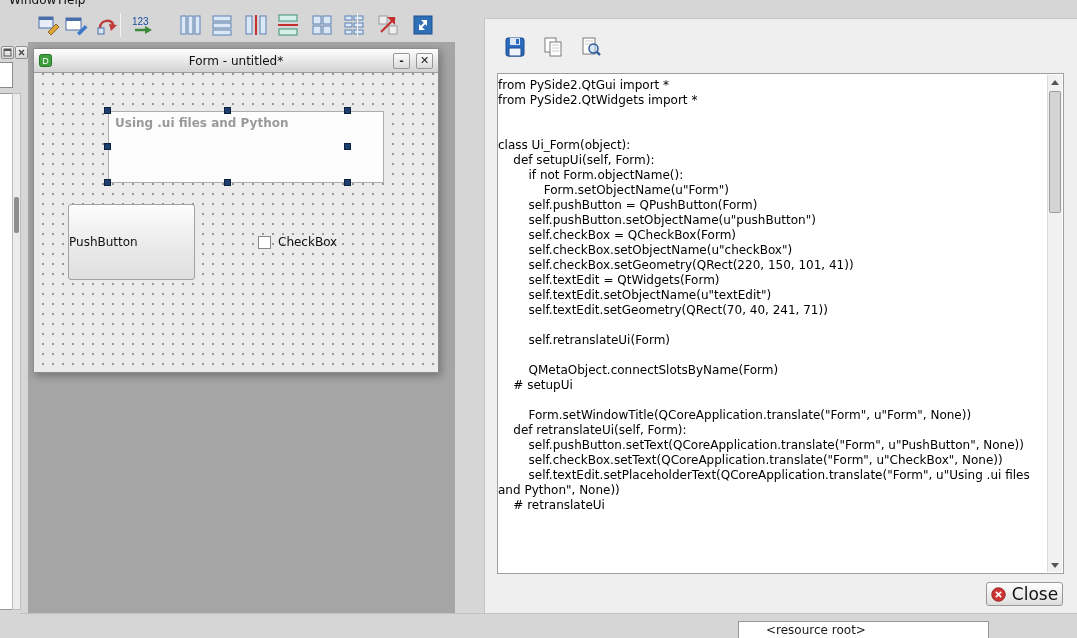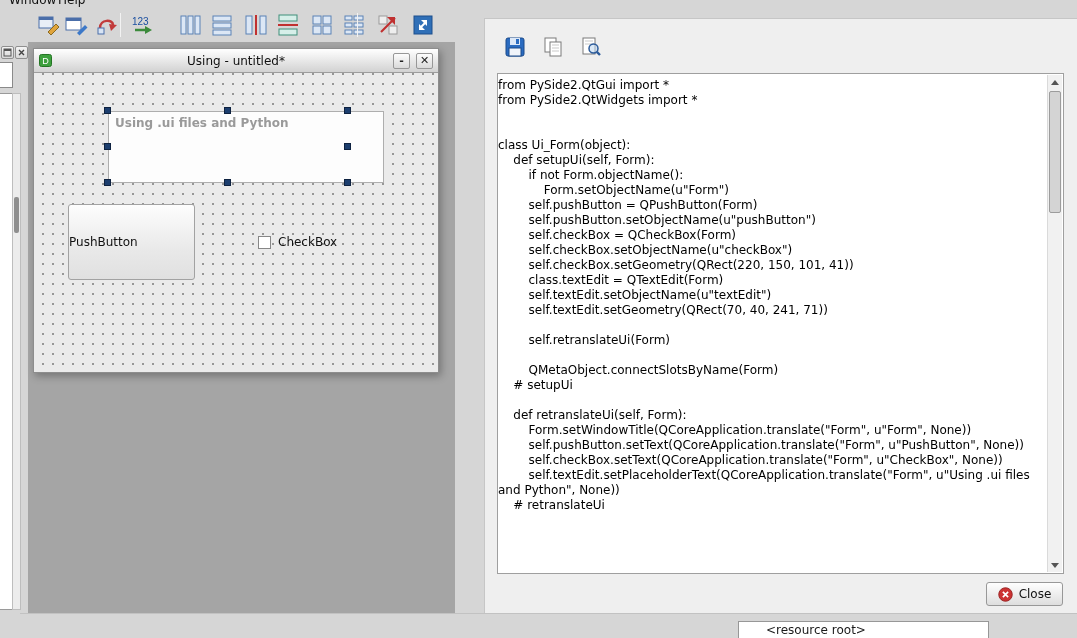--- a/index.html
+++ b/index.html
@@ -59,21 +59,21 @@
   .code-content { position:absolute; left:0; top:0; right:16px; bottom:0; padding:4px 0 4px 0; overflow:hidden; }
   .code-line { white-space:pre; min-height:15px; line-height:15px; font-size:12px; color:#000; }
 
   .vscroll { position:absolute; top:1px; right:1px; bottom:1px; width:15px; background:#f1f1f1; border-left:1px solid #dadada; }
   .vs-btn { position:absolute; left:0; width:14px; height:14px; background:#f1f1f1; display:flex; align-items:center; justify-content:center; }
   .vs-up { top:0; } .vs-down { bottom:0; }
   .arrow-up { width:0; height:0; border-left:4px solid transparent; border-right:4px solid transparent; border-bottom:5px solid #555; }
   .arrow-down { width:0; height:0; border-left:4px solid transparent; border-right:4px solid transparent; border-top:5px solid #555; }
   .vs-thumb { position:absolute; left:1px; top:16px; width:12px; height:122px; background:#d4d4d4; border:1px solid #9c9c9c; border-radius:2px; }
 
-  .close-btn { position:absolute; left:501px; top:563px; width:77px; height:24px; background:linear-gradient(#fefefe,#dedede); border:1px solid #989898; border-radius:3px; display:flex; align-items:center; justify-content:center; gap:6px; font-size:12px; color:#111; cursor:default; }
+  .close-btn { position:absolute; left:501px; top:563px; width:77px; height:24px; background:linear-gradient(#fefefe,#dedede); border:1px solid #989898; border-radius:3px; display:flex; align-items:center; justify-content:center; gap:6px; font-size:17px; color:#111; cursor:default; }
   .close-btn svg { width:15px; height:15px; }
 
   
   .bottom-strip { position:absolute; left:0; top:613px; width:1077px; height:25px; background:#d6d6d6; border-top:1px solid #c2c2c2;margin-left:20px; }
   .resource-box { position:absolute; left:718px; top:7px; width:251px; height:24px; background:#ffffff; border:1px solid #979797; }
   .resource-item { padding-left:27px; line-height:17px; font-size:12px; color:#1a1a1a; }
 </style>
 </head>
 <body>
 
@@ -203,21 +203,21 @@
   <div class="mdi"></div>
 
   <div class="form-window">
     <div class="fw-titlebar">
       <div class="fw-icon">
         <svg viewBox="0 0 13 13">
             <rect x="0.5" y="0.5" width="12" height="12" rx="2" fill="#3da03d" stroke="#247524"></rect>
             <text x="3.2" y="10" font-size="9" fill="#fff" font-family="sans-serif">D</text>
           </svg>
       </div>
-      <div class="fw-title">Using - untitled*</div>
+      <div class="fw-title">Form - untitled*</div>
       <div class="fw-buttons">
         <div class="fw-btn">-</div>
         <div class="fw-btn">✕</div>
       </div>
     </div>
     <div class="fw-body">
 
       <div class="w-textedit">
         <div class="placeholder">Using .ui files and Python</div>
       </div>
@@ -281,31 +281,31 @@
           <div class="code-line"></div>
           <div class="code-line">class Ui_Form(object):</div>
           <div class="code-line">    def setupUi(self, Form):</div>
           <div class="code-line">        if not Form.objectName():</div>
           <div class="code-line">            Form.setObjectName(u"Form")</div>
           <div class="code-line">        self.pushButton = QPushButton(Form)</div>
           <div class="code-line">        self.pushButton.setObjectName(u"pushButton")</div>
           <div class="code-line">        self.checkBox = QCheckBox(Form)</div>
           <div class="code-line">        self.checkBox.setObjectName(u"checkBox")</div>
           <div class="code-line">        self.checkBox.setGeometry(QRect(220, 150, 101, 41))</div>
-          <div class="code-line">        class.textEdit = QTextEdit(Form)</div>
+          <div class="code-line">        self.textEdit = QtWidgets(Form)</div>
           <div class="code-line">        self.textEdit.setObjectName(u"textEdit")</div>
           <div class="code-line">        self.textEdit.setGeometry(QRect(70, 40, 241, 71))</div>
           <div class="code-line"></div>
           <div class="code-line">        self.retranslateUi(Form)</div>
           <div class="code-line"></div>
           <div class="code-line">        QMetaObject.connectSlotsByName(Form)</div>
           <div class="code-line">    # setupUi</div>
           <div class="code-line"></div>
+          <div class="code-line">        Form.setWindowTitle(QCoreApplication.translate("Form", u"Form", None))</div>
           <div class="code-line">    def retranslateUi(self, Form):</div>
-          <div class="code-line">        Form.setWindowTitle(QCoreApplication.translate("Form", u"Form", None))</div>
           <div class="code-line">        self.pushButton.setText(QCoreApplication.translate("Form", u"PushButton", None))</div>
           <div class="code-line">        self.checkBox.setText(QCoreApplication.translate("Form", u"CheckBox", None))</div>
           <div class="code-line">        self.textEdit.setPlaceholderText(QCoreApplication.translate("Form", u"Using .ui files</div>
           <div class="code-line">and Python", None))</div>
           <div class="code-line">    # retranslateUi</div>
         </div>
       <div class="vscroll">
         <div class="vs-btn vs-up">
             <div class="arrow-up"></div>
           </div>

